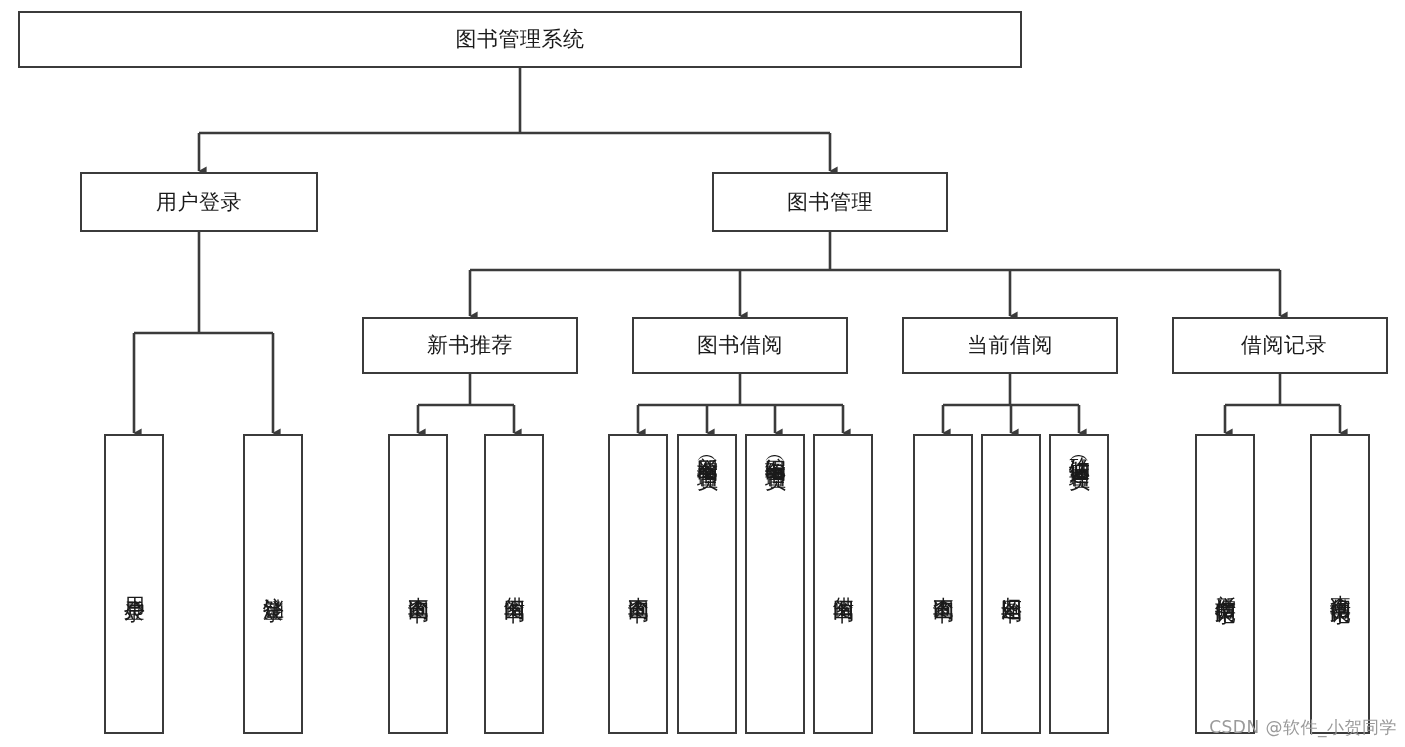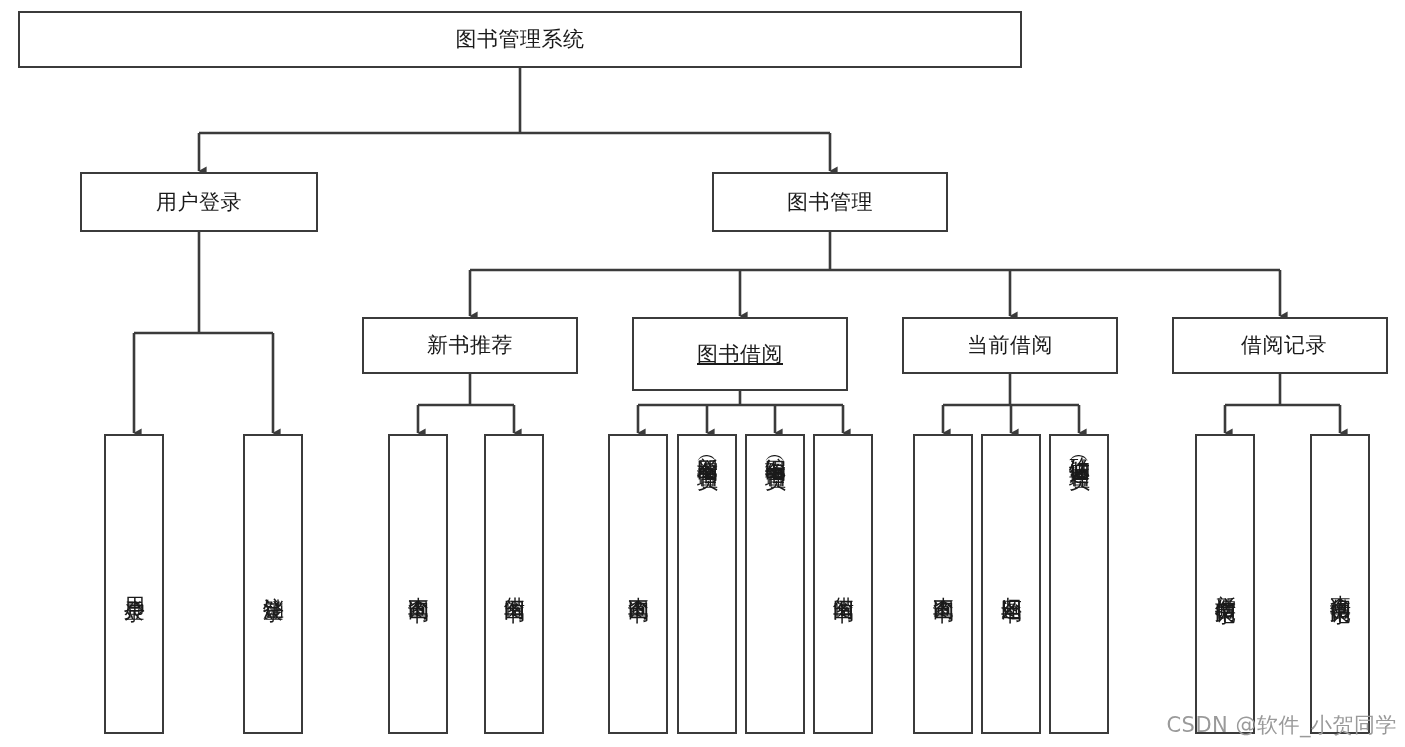--- a/index.html
+++ b/index.html
@@ -60,21 +60,21 @@
     white-space: pre;
   }
   .node.vertical.centered {
     align-items: center;
     padding-top: 0;
   }
   .watermark {
     position: absolute;
     right: 8px;
     bottom: 8px;
-    font-size: 21px;
+    font-size: 17px;
     color: #9a9a9a;
     letter-spacing: 0.5px;
     white-space: nowrap;
     margin-top: 47px;
   }
 </style>
 </head>
 <body>
 
 <div id="diagram-root">
@@ -129,21 +129,21 @@
   <div class="node horizontal" id="node-user-login" style="left: 80px; top: 172px; width: 238px; height: 60px;">
     <span class="label">用户登录</span>
   </div>
   <div class="node horizontal" id="node-book-manage" style="left: 712px; top: 172px; width: 236px; height: 60px;">
     <span class="label">图书管理</span>
   </div>
 
   <div class="node horizontal" id="node-new-book-recommend" style="left: 362px; top: 317px; width: 216px; height: 57px;">
     <span class="label">新书推荐</span>
   </div>
-  <div class="node horizontal" id="node-book-borrow" style="left: 632px; top: 317px; width: 216px; height: 74px; text-decoration: underline;">
+  <div class="node horizontal" id="node-book-borrow" style="left: 632px; top: 317px; width: 216px; height: 57px;">
     <span class="label">图书借阅</span>
   </div>
   <div class="node horizontal" id="node-current-borrow" style="left: 902px; top: 317px; width: 216px; height: 57px; align-items: center;">
     <span class="label">当前借阅</span>
   </div>
   <div class="node horizontal" id="node-borrow-record" style="left: 1172px; top: 317px; width: 216px; height: 57px; padding-left: 8px;">
     <span class="label">借阅记录</span>
   </div>
 
   <div class="node vertical centered" id="node-leaf-user-login" style="left: 104px; top: 434px; width: 60px; height: 300px;">

